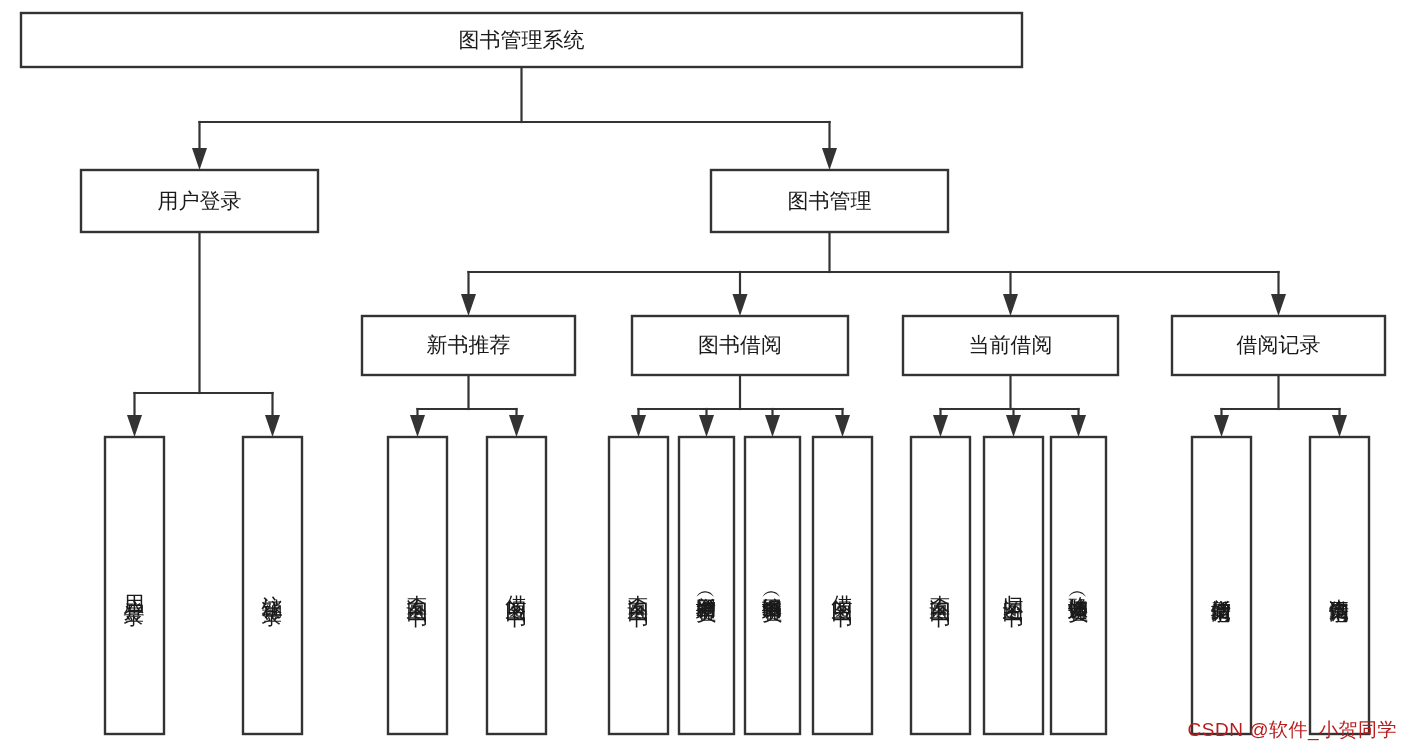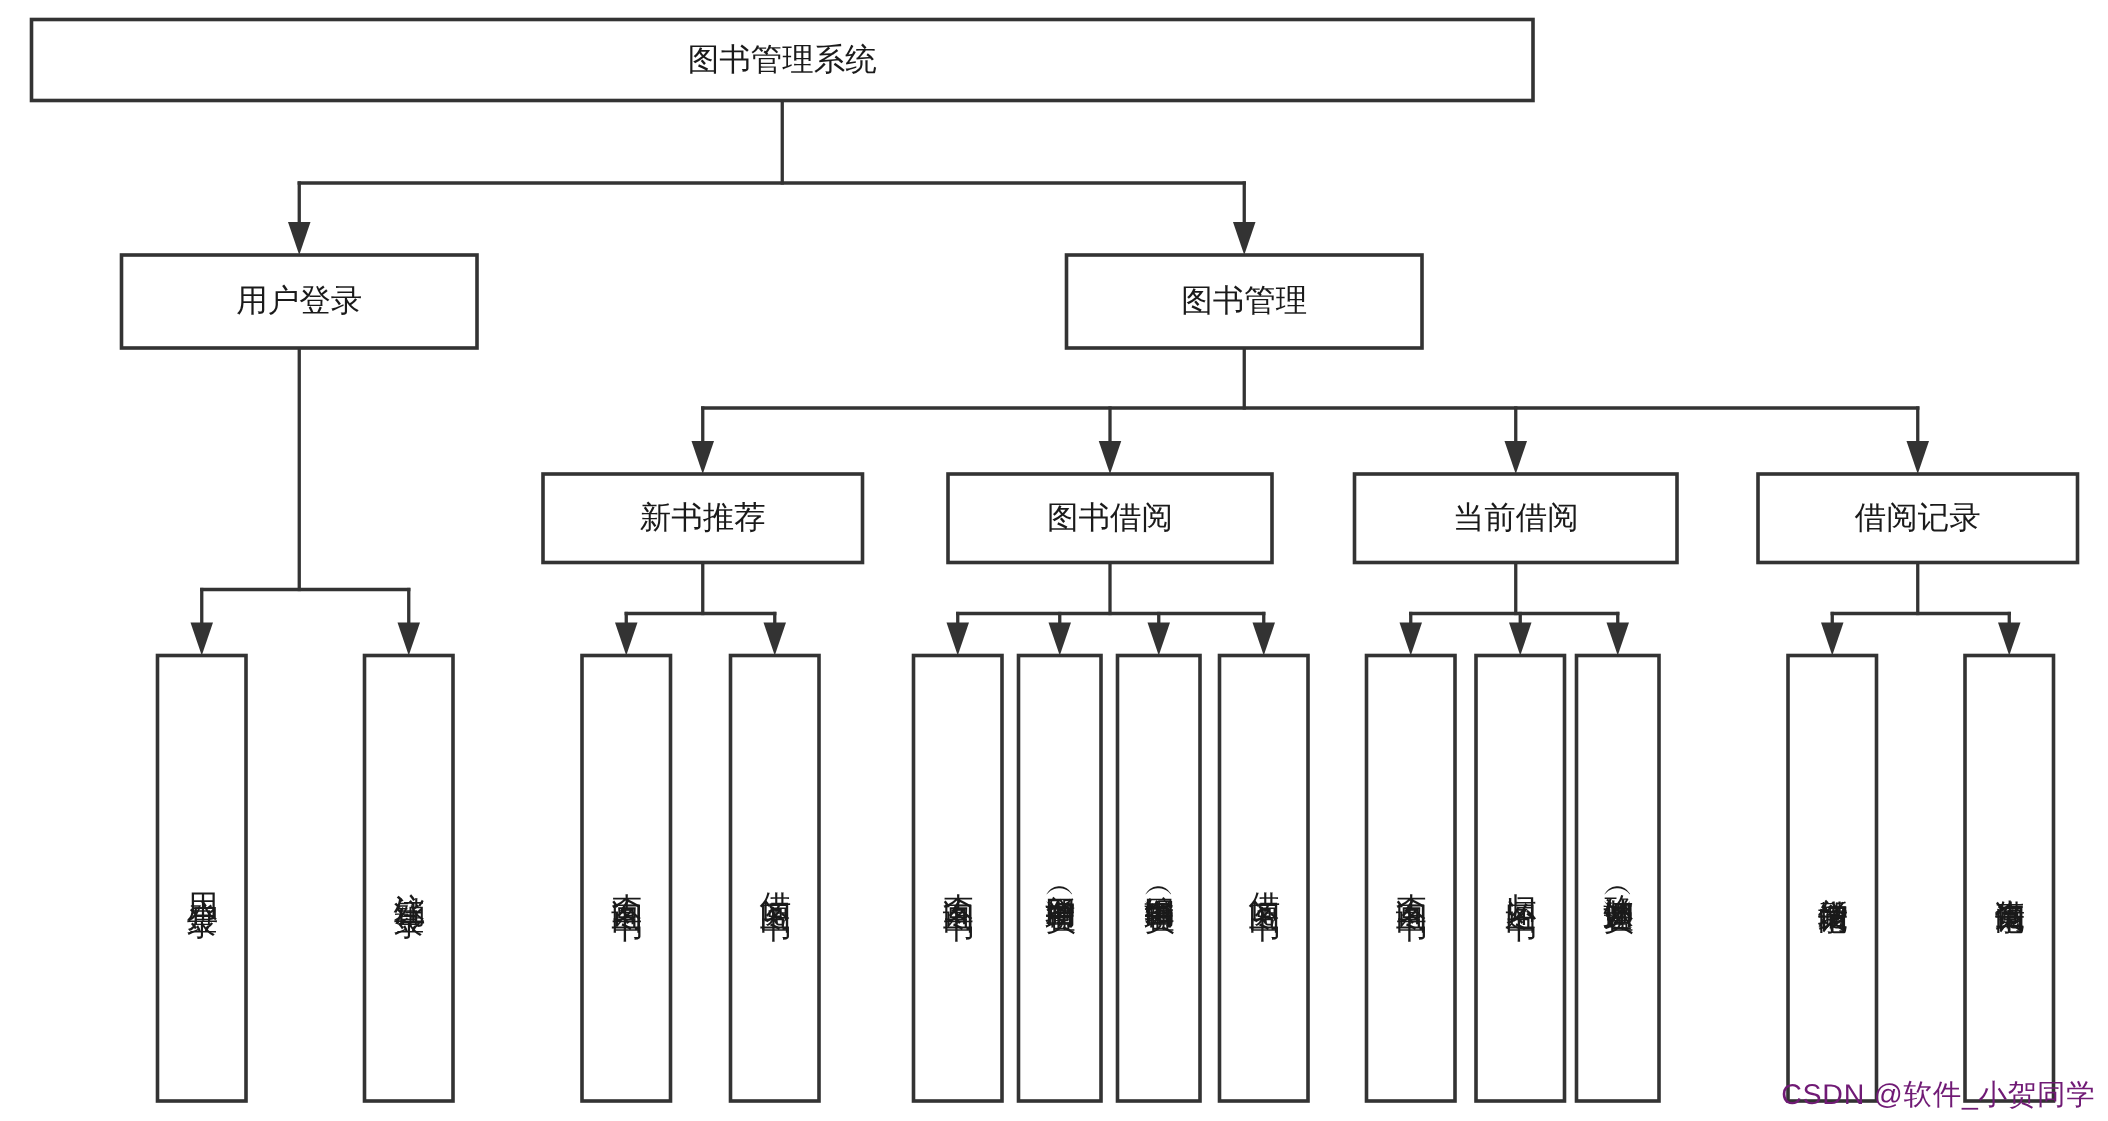--- a/index.html
+++ b/index.html
@@ -68,21 +68,21 @@
   .leaf-label.dense {
     letter-spacing: 1px;
     font-size: 20px;
   }
   #watermark {
     position: absolute;
     right: 8px;
     bottom: 4px;
     font-family: "Liberation Sans", "DejaVu Sans", sans-serif;
     font-size: 19px;
-    color: #701a75;
+    color: #b91c1c;
     letter-spacing: 0.5px;
     white-space: nowrap;
     pointer-events: none;
   }
 </style>
 </head>
 <body>
 
 <div id="diagram-root">
 

